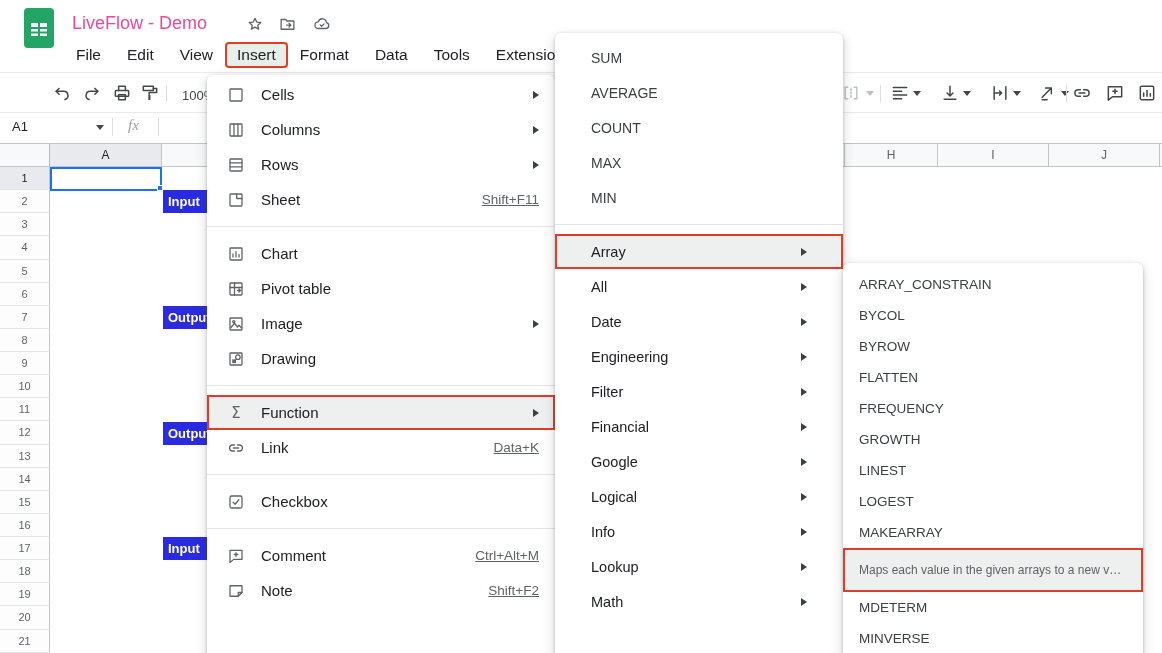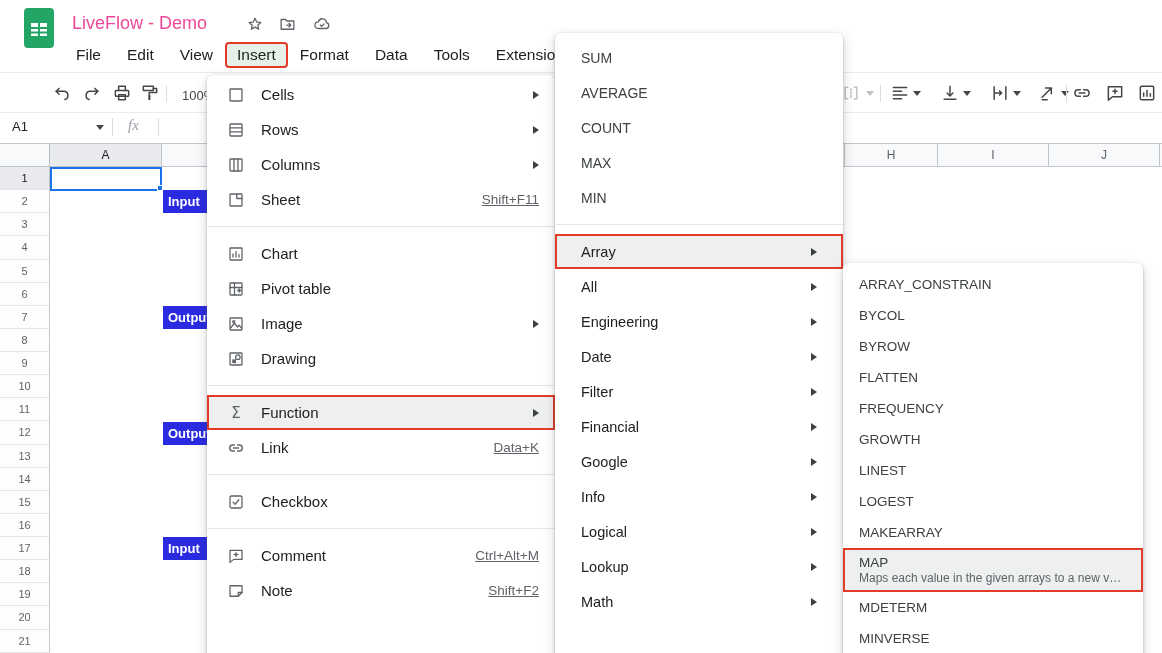--- a/index.html
+++ b/index.html
@@ -51,21 +51,21 @@
   .p1 { left:207px; top:75px; width:348px; height:600px; padding-top:2px; }
   .p2 { left:555px; top:33px; width:288px; height:640px; padding-top:7px; }
   .p3 { left:843px; top:263px; width:300px; height:420px; padding-top:6px; }
   .msep { height:1px; background:#e3e5e8; margin:9px 0; }
   .mi { height:35px; display:flex; align-items:center; padding:0 16px 0 20px; font-size:15px; color:#202124; cursor:default; }
   .mi .ic { width:18px; height:18px; margin-right:16px; display:flex; align-items:center; justify-content:center; }
   .sigma { font-size:15px; color:#5f6368; font-weight:500; font-family:"DejaVu Sans",sans-serif; }
   .sc { margin-left:auto; font-size:13.5px; color:#5f6368;text-decoration:underline; }
   .arr { margin-left:auto; width:0; height:0; border-top:4.5px solid transparent; border-bottom:4.5px solid transparent; border-left:6px solid #3c4043; }
   .redrow { outline:2px solid var(--red,#e23b27); outline-offset:-2px; background:#eeefef; }
-  .mi2 { height:35px; display:flex; align-items:center; padding:0 26px; font-size:14.5px; color:#202124; }
+  .mi2 { height:35px; display:flex; align-items:center; padding:0 36px; font-size:14.5px; color:#202124; }
   .fn { font-size:14px; color:#3c4043; }
   .mi3 { height:31px; display:flex; align-items:center; padding:0 16px; font-size:13.5px; color:#3c4043; }
   .mapitem { height:44px; display:flex; flex-direction:column; justify-content:center; padding:0 16px; gap:1px; }
   .mapitem .t { font-size:13.5px; color:#3c4043; }
   .mapitem .d { font-size:12px; color:#5f6368; white-space:nowrap; overflow:hidden; }
 </style>
 </head>
 <body>
 
 <span class="logo">
@@ -245,34 +245,34 @@
           <rect x="4" y="4" width="16" height="16" rx="1"></rect>
         </svg>
       </span>
     <span>Cells</span>
       <span class="arr"></span>
   </div>
   <div class="mi">
     <span class="ic">
         <svg width="18" height="18" viewBox="0 0 24 24" class="svgi">
           <rect x="4" y="4" width="16" height="16" rx="1"></rect>
+          <path d="M9.3 4v16M14.6 4v16"></path>
+        </svg>
+      </span>
+    <span>Columns</span>
+      <span class="arr"></span>
+  </div>
+  <div class="mi">
+    <span class="ic">
+        <svg width="18" height="18" viewBox="0 0 24 24" class="svgi">
+          <rect x="4" y="4" width="16" height="16" rx="1"></rect>
           <path d="M4 9.3h16M4 14.6h16"></path>
         </svg>
       </span>
     <span>Rows</span>
-      <span class="arr"></span>
-  </div>
-  <div class="mi">
-    <span class="ic">
-        <svg width="18" height="18" viewBox="0 0 24 24" class="svgi">
-          <rect x="4" y="4" width="16" height="16" rx="1"></rect>
-          <path d="M9.3 4v16M14.6 4v16"></path>
-        </svg>
-      </span>
-    <span>Columns</span>
       <span class="arr"></span>
   </div>
   <div class="mi">
     <span class="ic">
         <svg width="18" height="18" viewBox="0 0 24 24" class="svgi">
           <rect x="4" y="4" width="16" height="16" rx="1"></rect>
           <path d="M13 4v6h7"></path>
         </svg>
       </span>
     <span>Sheet</span>
@@ -377,45 +377,45 @@
   <div class="msep"></div>
   <div class="mi2 redrow">
       <span>Array</span>
       <span class="arr"></span>
     </div>
   <div class="mi2">
       <span>All</span>
       <span class="arr"></span>
     </div>
   <div class="mi2">
+      <span>Date</span>
+      <span class="arr"></span>
+    </div>
+  <div class="mi2">
       <span>Engineering</span>
       <span class="arr"></span>
     </div>
   <div class="mi2">
-      <span>Date</span>
-      <span class="arr"></span>
-    </div>
-  <div class="mi2">
       <span>Filter</span>
       <span class="arr"></span>
     </div>
   <div class="mi2">
       <span>Financial</span>
       <span class="arr"></span>
     </div>
   <div class="mi2">
       <span>Google</span>
       <span class="arr"></span>
     </div>
   <div class="mi2">
+      <span>Logical</span>
+      <span class="arr"></span>
+    </div>
+  <div class="mi2">
       <span>Info</span>
-      <span class="arr"></span>
-    </div>
-  <div class="mi2">
-      <span>Logical</span>
       <span class="arr"></span>
     </div>
   <div class="mi2">
       <span>Lookup</span>
       <span class="arr"></span>
     </div>
   <div class="mi2">
       <span>Math</span>
       <span class="arr"></span>
     </div>
@@ -425,18 +425,17 @@
   <div class="mi3">ARRAY_CONSTRAIN</div>
   <div class="mi3">BYCOL</div>
   <div class="mi3">BYROW</div>
   <div class="mi3">FLATTEN</div>
   <div class="mi3">FREQUENCY</div>
   <div class="mi3">GROWTH</div>
   <div class="mi3">LINEST</div>
   <div class="mi3">LOGEST</div>
   <div class="mi3">MAKEARRAY</div>
   <div class="mapitem redrow">
-    <span class="t">MAP</span>
     <span class="d">Maps each value in the given arrays to a new v…</span>
   </div>
   <div class="mi3">MDETERM</div>
   <div class="mi3">MINVERSE</div>
 </div>
 
 </body></html>

